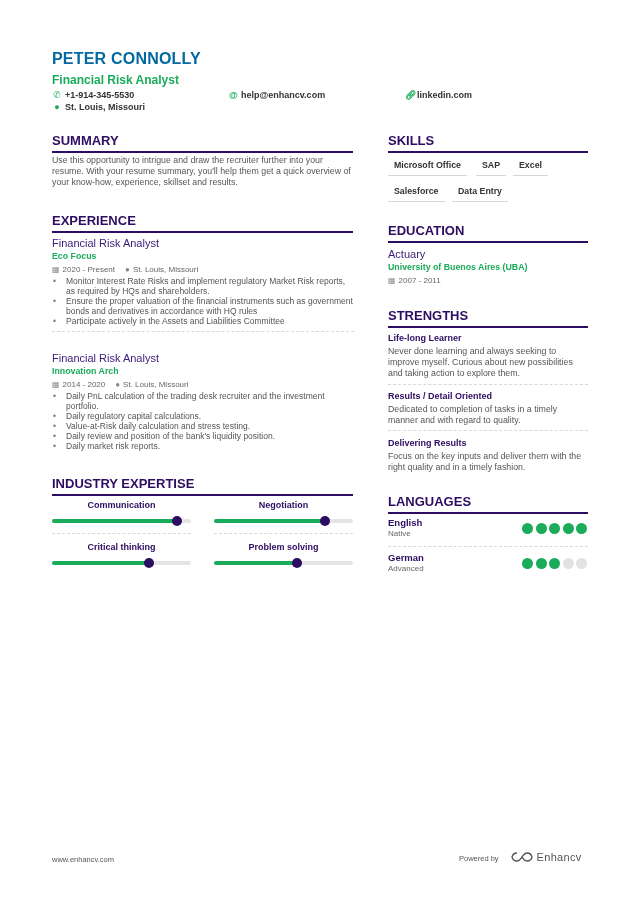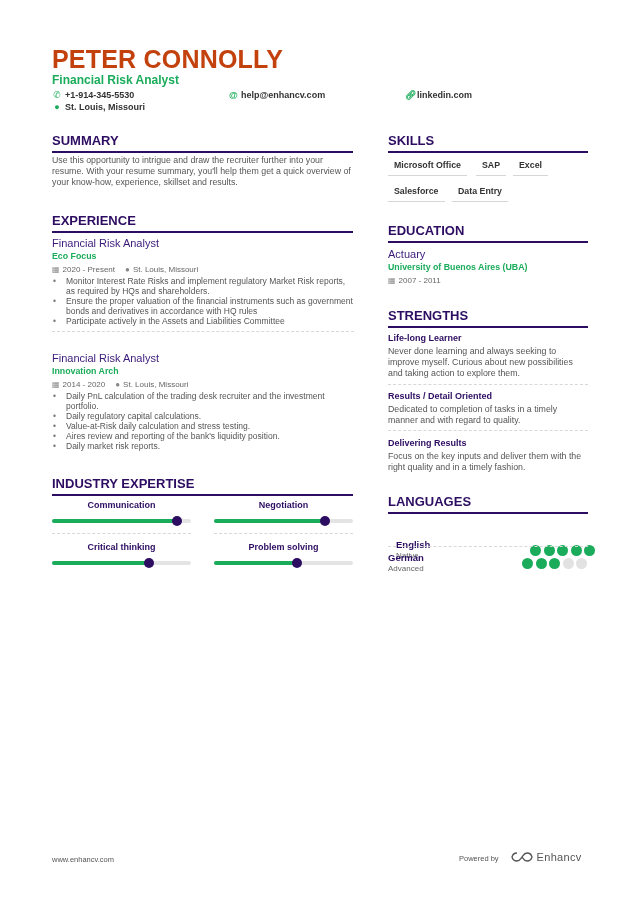--- a/index.html
+++ b/index.html
@@ -1,20 +1,20 @@
 <!DOCTYPE html>
 <html><head>
 <meta charset="utf-8">
 <style>
   * { box-sizing: border-box; margin: 0; padding: 0; }
   html, body { width: 640px; height: 906px; background: #ffffff; }
   body { font-family: "Liberation Sans", "DejaVu Sans", sans-serif; color: #444; position: relative; overflow: hidden; }
   .page { position: absolute; left: 0; top: 0; width: 640px; height: 906px; }
 
-  .name { position: absolute; left: 52px; top: 44px; font-size: 25px; font-weight: bold; color: #c2410c; letter-spacing: 0.2px; line-height: 30px; }
+  .name { position: absolute; left: 52px; top: 44px; font-size: 16px; font-weight: bold; color: #0369a1; letter-spacing: 0.2px; line-height: 30px; }
   .role { position: absolute; left: 52px; top: 73px; font-size: 12px; font-weight: bold; color: #1aac5a; }
   .contact { position: absolute; font-size: 9px; font-weight: bold; color: #333; display: flex; align-items: center; gap: 4px; }
   .contact .ic { color: #1aac5a; font-size: 9px; width: 8px; text-align: center; }
 
   .sec-title { position: absolute; font-size: 13px; font-weight: bold; color: #2d0d62; line-height: 16px; padding-bottom: 2px; border-bottom: 2.5px solid #2d0d62; }
   .left-col .sec-title { width: 301px; }
   .right-col .sec-title { width: 200px; }
 
   .text { font-size: 8.8px; color: #555; line-height: 11.2px; }
   .summary { position: absolute; left: 52px; top: 155px; width: 302px; }
@@ -106,21 +106,21 @@
       <div class="job-title">Financial Risk Analyst</div>
       <div class="company">Innovation Arch</div>
       <div class="meta">
         <span><span class="ic">▦</span><span>2014 - 2020</span></span>
         <span><span class="ic">●</span><span>St. Louis, Missouri</span></span>
       </div>
       <ul class="bullets">
         <li>Daily PnL calculation of the trading desk recruiter and the investment portfolio.</li>
         <li>Daily regulatory capital calculations.</li>
         <li>Value-at-Risk daily calculation and stress testing.</li>
-        <li>Aires review and reporting of the bank's liquidity position.</li>
+        <li>Daily review and position of the bank's liquidity position.</li>
         <li>Daily market risk reports.</li>
       </ul>
     </div>
 
     <div class="sec-title" style="left:52px; top:476px;">INDUSTRY EXPERTISE</div>
 
     <div class="sk" style="left:52px; top:499px;">
       <div class="lbl">Communication</div>
       <div class="track">
         <div class="fill" style="width: 90%;"></div>
@@ -179,21 +179,21 @@
       <div class="h">Results / Detail Oriented</div>
       <div class="text">Dedicated to completion of tasks in a timely manner and with regard to quality.</div>
       <div class="dash" style="margin-top:4px;"></div>
     </div>
     <div class="str" style="top:437px;">
       <div class="h">Delivering Results</div>
       <div class="text">Focus on the key inputs and deliver them with the right quality and in a timely fashion.</div>
     </div>
 
     <div class="sec-title" style="left:388px; top:494px;">LANGUAGES</div>
-    <div class="lang" style="top:539px;margin-left:8px;">
+    <div class="lang" style="top:517px;">
       <div class="ln">English</div>
       <div class="lv">Native</div>
       <div class="dots">
           <span class="dot on"></span>
           <span class="dot on"></span>
           <span class="dot on"></span>
           <span class="dot on"></span>
           <span class="dot on"></span>
         </div>
     </div>

